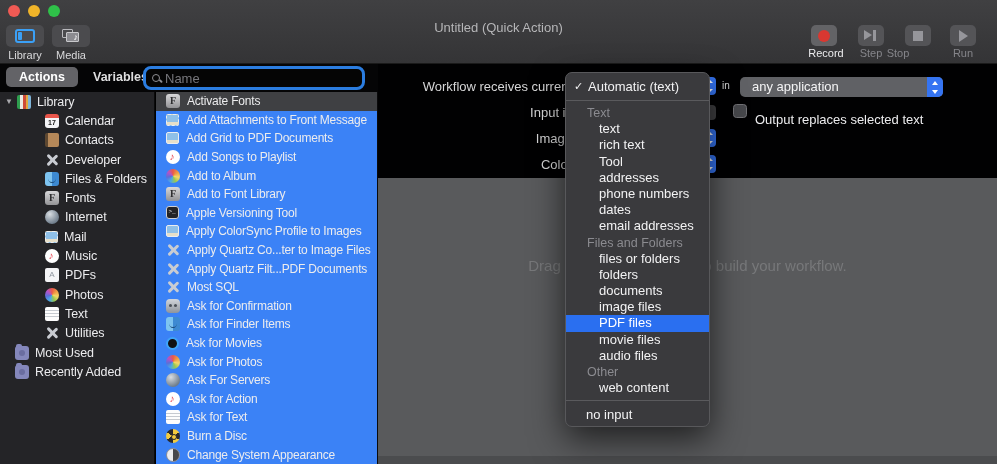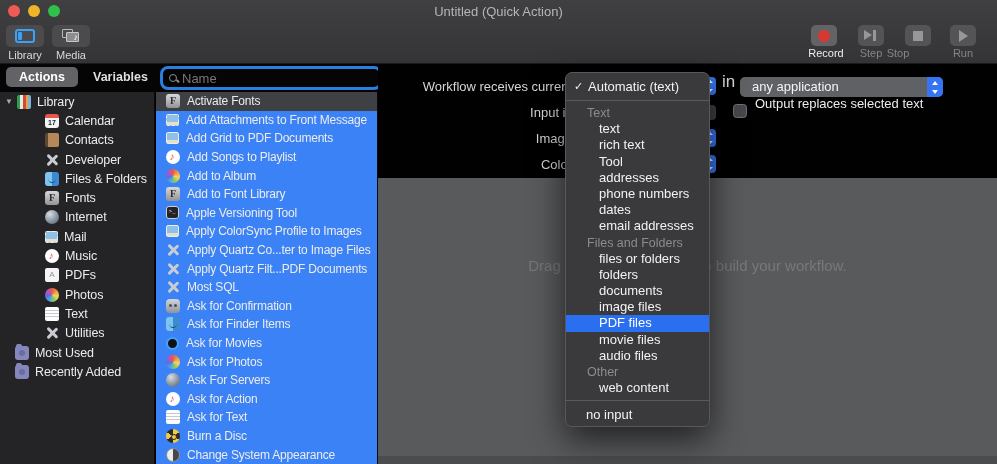--- a/index.html
+++ b/index.html
@@ -7,21 +7,21 @@
   body{font-family:"Liberation Sans",sans-serif;-webkit-font-smoothing:antialiased;}
   #app{position:relative;width:997px;height:464px;overflow:hidden;background:#000;}
 
   
   .chrome{position:absolute;left:0;top:0;width:997px;height:64px;
     background:linear-gradient(#404042,#343436);border-bottom:1px solid #1a1a1a;}
   .tl{position:absolute;top:5px;width:12px;height:12px;border-radius:50%;}
   .tl.red{left:8px;background:#f05a54;}
   .tl.yel{left:28px;background:#f0b429;}
   .tl.grn{left:48px;background:#2fc149;}
-  .wtitle{position:absolute;left:0;right:0;top:4px;text-align:center;
+  .wtitle{position:absolute;left:0;right:0;top:20px;text-align:center;
     font-size:13px;color:#b6b6b8;}
 
   .toolbtn{position:absolute;top:25px;width:38px;height:22px;border-radius:5px;background:#4b4b4e;}
   .toolbtn .blabel{position:absolute;top:24px;left:-8px;width:54px;text-align:center;
     font-size:11px;color:#d9d9db;}
   .lib-ic{position:absolute;left:9px;top:4px;width:20px;height:14px;border:2px solid #3ba0f6;border-radius:3px;}
   .lib-ic::after{content:"";position:absolute;left:1px;top:1px;width:4px;height:8px;background:#3ba0f6;border-radius:1px;}
   .media-ic-back{position:absolute;left:10px;top:4px;width:11px;height:9px;border:1px solid #b9b9bd;border-radius:1px;}
   .media-ic-front{position:absolute;left:14px;top:7px;width:13px;height:10px;background:#8b8b90;border:1px solid #c9c9cc;border-radius:1px;}
   .media-ic-front::after{content:"♪";position:absolute;right:0px;top:-1px;font-size:9px;color:#fff;}
@@ -37,21 +37,21 @@
   .stop-ic{position:absolute;left:8px;top:6px;width:10px;height:10px;background:#96969b;}
   .play-ic{position:absolute;left:9px;top:4.5px;width:0;height:0;
     border-left:9px solid #96969b;border-top:6px solid transparent;border-bottom:6px solid transparent;}
 
   
   .lhead{position:absolute;left:0;top:64px;width:378px;height:28px;background:#050506;}
   .tab-pill{position:absolute;left:6px;top:3px;width:72px;height:20px;border-radius:5px;
     background:#636367;color:#fff;font-size:12.5px;font-weight:bold;text-align:center;line-height:20px;}
   .tab-plain{position:absolute;left:86px;top:3px;height:20px;line-height:20px;
     color:#dededf;font-size:12.5px;font-weight:bold;margin-left:7px;}
-  .search{position:absolute;left:160px;top:2px;width:222px;height:24px;border-radius:8px;
+  .search{position:absolute;left:143px;top:2px;width:222px;height:24px;border-radius:8px;
     border:3px solid var(--focus-ring,#2b7de0);background:#050505;display:flex;align-items:center;}
   .mag{position:relative;width:9px;height:9px;margin-left:6px;flex:none;}
   .mag::before{content:"";position:absolute;left:0;top:0;width:6px;height:6px;border:1.5px solid #8e8e93;border-radius:50%;}
   .mag::after{content:"";position:absolute;left:6.5px;top:6.5px;width:3.5px;height:1.5px;background:#8e8e93;transform:rotate(45deg);border-radius:1px;}
   .search input{flex:1;background:transparent;border:none;outline:none;color:#e8e8ea;
     font-size:13px;padding:0 4px;font-family:"Liberation Sans",sans-serif;caret-color:#e8e8ea;}
   .search input::placeholder{color:#77777c;}
 
   
   .sidebar{position:absolute;left:0;top:92px;width:155px;bottom:0;background:#242427;border-right:1px solid #0a0a0b;}
@@ -100,38 +100,38 @@
   .ic-terminal::after{content:">_";color:#e8e8ea;font-size:6px;position:absolute;left:1.5px;top:0.5px;font-family:"Liberation Mono",monospace;}
   .ic-robot{background:linear-gradient(#d2d6dc,#8f949c);border-radius:4px;}
   .ic-robot::after{content:"";position:absolute;left:3px;top:5px;width:3px;height:3px;border-radius:50%;background:#4a5058;box-shadow:5px 0 0 #4a5058;}
   .ic-burn{background:conic-gradient(#f3cb3e 0 60deg,#2a2a2c 60deg 120deg,#f3cb3e 120deg 180deg,#2a2a2c 180deg 240deg,#f3cb3e 240deg 300deg,#2a2a2c 300deg);border-radius:50%;}
   .ic-burn::after{content:"";position:absolute;left:5px;top:5px;width:4px;height:4px;background:#f3cb3e;border:1px solid #2a2a2c;border-radius:50%;}
   .ic-appearance{background:linear-gradient(90deg,#ececee 0 50%,#47474a 50%);border-radius:50%;border:1px solid #909094;}
 
   
   .cfghead{position:absolute;left:378px;top:64px;width:619px;height:114px;background:#010102;}
   .cfg-label{position:absolute;left:0;width:194px;text-align:right;font-size:13px;color:#d6d6d7;white-space:nowrap;overflow:hidden;}
-  .cfg-in{position:absolute;left:344px;top:8px;font-size:17px;color:#d6d6d7;}
+  .cfg-in{position:absolute;left:344px;top:16px;font-size:10px;color:#d6d6d7;}
   .popup{position:absolute;left:362px;top:13px;width:203px;height:20px;border-radius:5px;
     background:#606165;color:#f4f4f5;font-size:13px;line-height:20px;padding-left:12px;}
   .stepper{position:absolute;right:0;top:0;width:16px;height:20px;border-radius:0 5px 5px 0;background:var(--accent-blue,#3574f2);}
   .stepper::before{content:"";position:absolute;left:4.5px;top:3.5px;width:0;height:0;
     border-left:3.5px solid transparent;border-right:3.5px solid transparent;border-bottom:4px solid #fff;}
   .stepper::after{content:"";position:absolute;left:4.5px;bottom:3.5px;width:0;height:0;
     border-left:3.5px solid transparent;border-right:3.5px solid transparent;border-top:4px solid #fff;}
   .frag{position:absolute;left:327px;width:11px;border-radius:0 4px 4px 0;}
   .frag.blue{background:var(--accent-blue,#3574f2);}
   .frag.gray{background:#404043;}
   .frag.blue::before{content:"";position:absolute;left:2px;top:3px;width:0;height:0;
     border-left:3px solid transparent;border-right:3px solid transparent;border-bottom:3.5px solid #fff;}
   .frag.blue::after{content:"";position:absolute;left:2px;bottom:3px;width:0;height:0;
     border-left:3px solid transparent;border-right:3px solid transparent;border-top:3.5px solid #fff;}
   .cfg-check{position:absolute;left:355px;top:40px;width:14px;height:14px;border-radius:3.5px;
     background:#46474b;border:1px solid #717175;}
-  .cfg-checklbl{position:absolute;left:377px;top:32px;font-size:13px;color:#ececee;text-align:right;}
+  .cfg-checklbl{position:absolute;left:377px;top:48px;font-size:13px;color:#ececee;text-align:right;}
 
   
   .canvas{position:absolute;left:378px;top:178px;width:619px;bottom:0;background:var(--canvas-gray,#595a5c);}
   .canvas-hint{position:absolute;left:0;right:0;top:79px;text-align:center;font-size:15px;color:#77787a;}
   .canvas-footer{position:absolute;left:0;right:0;bottom:0;height:8px;background:#4b4c4e;}
 
   
   .menu{position:absolute;left:565px;top:72px;width:145px;height:355px;z-index:50;
     background:#3a3a3d;border:1px solid #58585b;border-radius:7px;
     box-shadow:0 12px 34px rgba(0,0,0,.65);padding-top:4px;overflow:hidden;}

